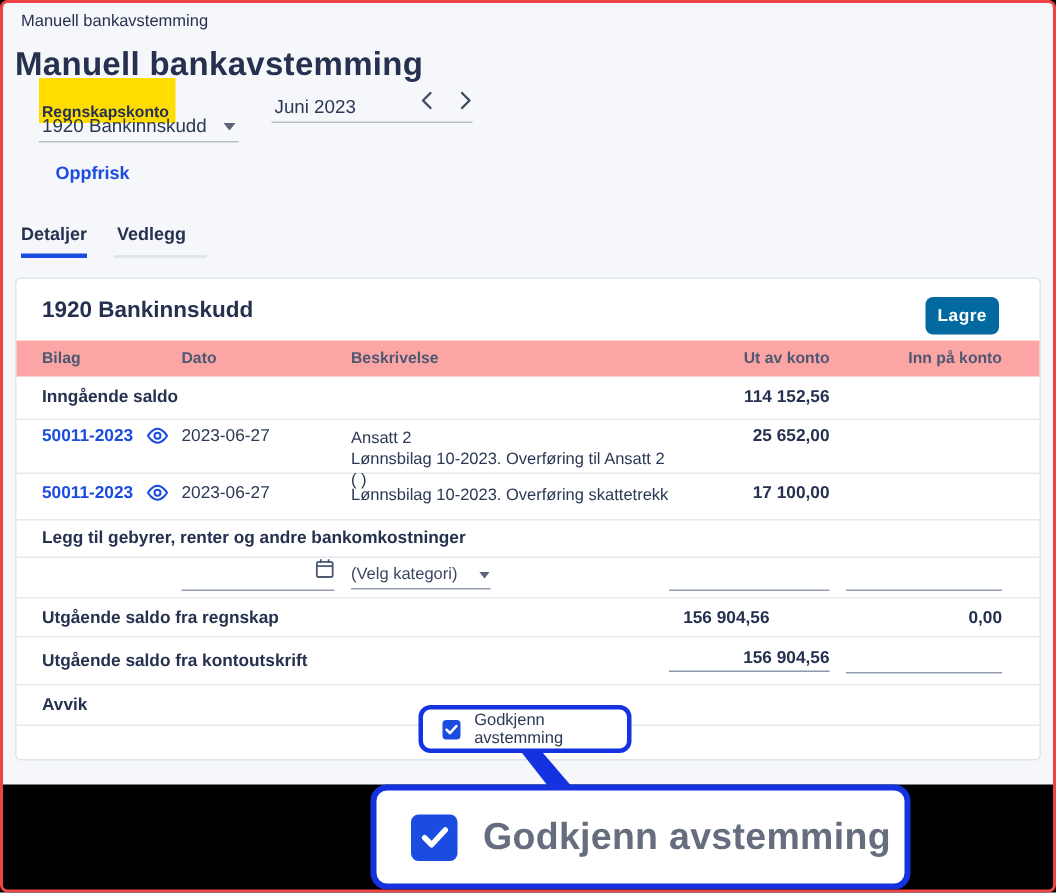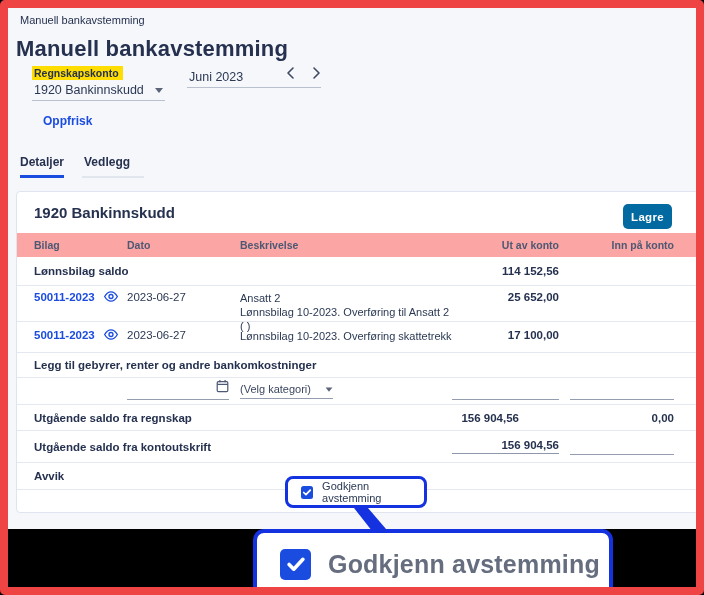--- a/index.html
+++ b/index.html
@@ -6,37 +6,37 @@
   html,body { width:704px; height:595px; }
   body {
     position: relative;
     background: #000;
     font-family: "Liberation Sans", sans-serif;
     color: #25314f;
     overflow: hidden;
   }
   .frame {
     position:absolute; inset:0;
-    border:8px solid #ef4444;
+    border:2px solid #ef4444;
     border-radius:5px;
     overflow:hidden;
   }
   .page {
     position:absolute; left:0; top:0; width:700px; height:521px;
     background:#f6f7fb;
   }
   .breadcrumb { position:absolute; left:12px; top:6px; font-size:11px; color:#25314f; }
   .page-title { position:absolute; left:8px; top:28px; font-size:22px; font-weight:700; color:#25314f; letter-spacing:.2px; }
 
   .filters { position:absolute; left:24px; top:58px; display:flex; }
   .field { display:flex; flex-direction:column; }
   .field-label-row { display:flex; align-items:center; height:13px; }
   .hl-label {
     background:#ffdd00; color:#25314f;
-    font-size:10.5px; font-weight:700; padding:1px 4px 1px 2px;
+    font-size:10.5px; font-weight:700; padding:17px 4px 1px 2px;
   }
   .field-value {
     display:flex; align-items:center; justify-content:space-between;
     font-size:12.5px; color:#2b3954;
     border-bottom:1px solid #b9c1cf;
     padding:4px 2px 3px 2px;
   }
   .f-account { width:133px; }
   .f-period { width:134px; margin-left:22px; position:relative; }
   .chevrons { position:absolute; right:-2px; top:-1px; display:flex; gap:12px; }
@@ -183,21 +183,21 @@
 
       <div class="thead">
         <div class="hc c-bilag">Bilag</div>
         <div class="hc c-dato">Dato</div>
         <div class="hc c-desc">Beskrivelse</div>
         <div class="hc c-out">Ut av konto</div>
         <div class="hc c-in">Inn på konto</div>
       </div>
 
       <div class="row r-opening" style="border-top:none;">
-        <div class="b-label" style="flex:1;">Lønnsbilag saldo</div>
+        <div class="b-label" style="flex:1;">Inngående saldo</div>
         <div class="val c-out">114 152,56</div>
         <div class="c-in"></div>
       </div>
 
       <div class="row r-entry1">
         <div class="c-bilag bilag-cell">
           <span class="doc-link">50011-2023</span>
           <span class="eye">
             <svg width="16" height="13" viewBox="0 0 24 18">
                 <path d="M12 2C6.5 2 2.5 9 2.5 9S6.5 16 12 16s9.5-7 9.5-7S17.5 2 12 2z" fill="none" stroke="#1b4ce0" stroke-width="2"></path>

